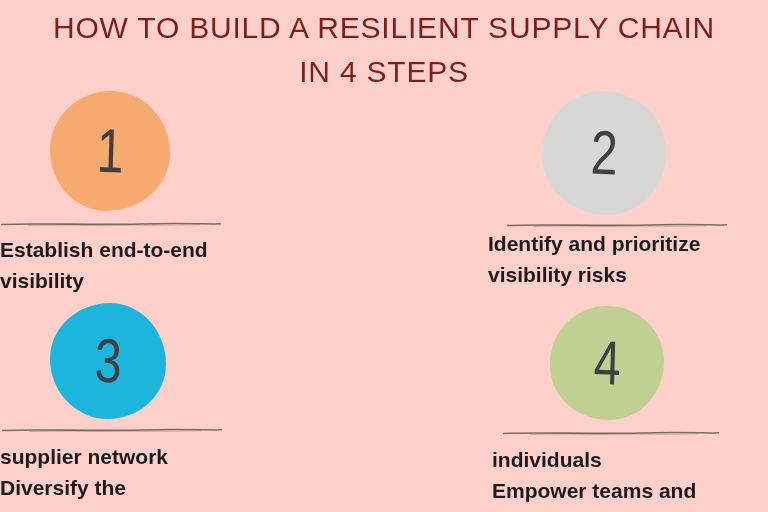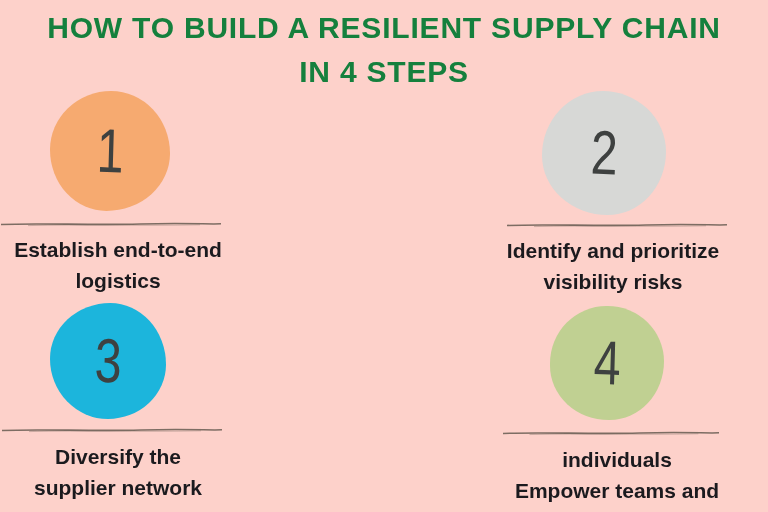--- a/index.html
+++ b/index.html
@@ -12,24 +12,24 @@
     font-family: "Liberation Sans", "DejaVu Sans", sans-serif;
     color: #161519;
   }
   .title {
     position: absolute;
     top: 6px;
     left: 34px;
     width: 700px;
     text-align: center;
     font-size: 30px;
-    font-weight: 700;
+    font-weight: 400;
     letter-spacing: 0.8px;
     line-height: 44px;
-    color: #15803d;
+    color: #7f1d1d;
   }
   .step {
     position: absolute;
     display: flex;
     flex-direction: column;
     align-items: flex-start;
   }
   .blob {
     display: flex;
     align-items: center;
@@ -38,38 +38,38 @@
   .blob .num {
     font-size: 62px;
     font-weight: 400;
     color: #3e4140;
     transform: scaleX(0.78) rotate(2deg);
     line-height: 1;
   }
   .rule { display: block; }
   .label {
     width: 100%;
-    text-align: center;
+    text-align: left;
     font-size: 21px;
     font-weight: 600;
     line-height: 31px;
     color: #1b1a1e;
   }
   
   .step1 { left: 0; top: 91px; width: 236px; }
   .step1 .blob { width: 120px; height: 120px; margin-left: 50px;
     border-radius: 51% 49% 53% 47% / 49% 52% 48% 51%; }
   .step1 .rule { width: 222px; margin-left: 0; margin-top: 10px; }
   .step1 .label { margin-top: 7px; }
   
   .step2 { left: 488px; top: 91px; width: 250px; }
   .step2 .blob { width: 124px; height: 124px; margin-left: 54px;
     border-radius: 49% 51% 47% 53% / 52% 49% 51% 48%; }
   .step2 .rule { width: 222px; margin-left: 18px; margin-top: 7px; }
-  .step2 .label { margin-top: 7px; }
+  .step2 .label { }
   
   .step3 { left: 0; top: 303px; width: 236px; }
   .step3 .blob { width: 116px; height: 116px; margin-left: 50px;
     border-radius: 52% 48% 50% 50% / 48% 53% 47% 52%; }
   .step3 .rule { width: 224px; margin-left: 0; margin-top: 8px; }
   .step3 .label { margin-top: 8px; }
   
   .step4 { left: 492px; top: 306px; width: 250px; }
   .step4 .blob { width: 114px; height: 114px; margin-left: 58px;
     border-radius: 50% 50% 48% 52% / 51% 49% 52% 48%; }
@@ -86,21 +86,21 @@
   <div class="step step1">
     <div class="blob" style="background-color: rgb(246, 170, 112);">
       <span class="num">1</span>
     </div>
     <svg class="rule" viewBox="0 0 222 6" width="222" height="6">
       <path d="M1 3.5 C 40 1.8, 90 4.4, 140 3 S 210 3.6, 221 2.8" fill="none" stroke="#6f6258" stroke-width="1.6" opacity="0.9"></path>
       <path d="M28 4.6 C 80 3.2, 140 5, 200 3.8" fill="none" stroke="#6f6258" stroke-width="0.8" opacity="0.45"></path>
     </svg>
     <div class="label">
       <div>Establish end-to-end</div>
-      <div>logistics</div>
+      <div>visibility</div>
     </div>
   </div>
 
   <div class="step step2">
     <div class="blob" style="background-color: rgb(215, 216, 214);">
       <span class="num">2</span>
     </div>
     <svg class="rule" viewBox="0 0 222 6" width="222" height="6">
       <path d="M1 3.5 C 40 1.8, 90 4.4, 140 3 S 210 3.6, 221 2.8" fill="none" stroke="#6f6258" stroke-width="1.6" opacity="0.9"></path>
       <path d="M28 4.6 C 80 3.2, 140 5, 200 3.8" fill="none" stroke="#6f6258" stroke-width="0.8" opacity="0.45"></path>
@@ -113,22 +113,22 @@
 
   <div class="step step3">
     <div class="blob" style="background-color: rgb(28, 181, 220);">
       <span class="num">3</span>
     </div>
     <svg class="rule" viewBox="0 0 222 6" width="224" height="6">
       <path d="M1 3.5 C 40 1.8, 90 4.4, 140 3 S 210 3.6, 221 2.8" fill="none" stroke="#6f6258" stroke-width="1.6" opacity="0.9"></path>
       <path d="M28 4.6 C 80 3.2, 140 5, 200 3.8" fill="none" stroke="#6f6258" stroke-width="0.8" opacity="0.45"></path>
     </svg>
     <div class="label">
+      <div>supplier network</div>
       <div>Diversify the</div>
-      <div>supplier network</div>
     </div>
   </div>
 
   <div class="step step4">
     <div class="blob" style="background-color: rgb(192, 208, 146);">
       <span class="num">4</span>
     </div>
     <svg class="rule" viewBox="0 0 222 6" width="218" height="6">
       <path d="M1 3.5 C 40 1.8, 90 4.4, 140 3 S 210 3.6, 221 2.8" fill="none" stroke="#6f6258" stroke-width="1.6" opacity="0.9"></path>
       <path d="M28 4.6 C 80 3.2, 140 5, 200 3.8" fill="none" stroke="#6f6258" stroke-width="0.8" opacity="0.45"></path>

